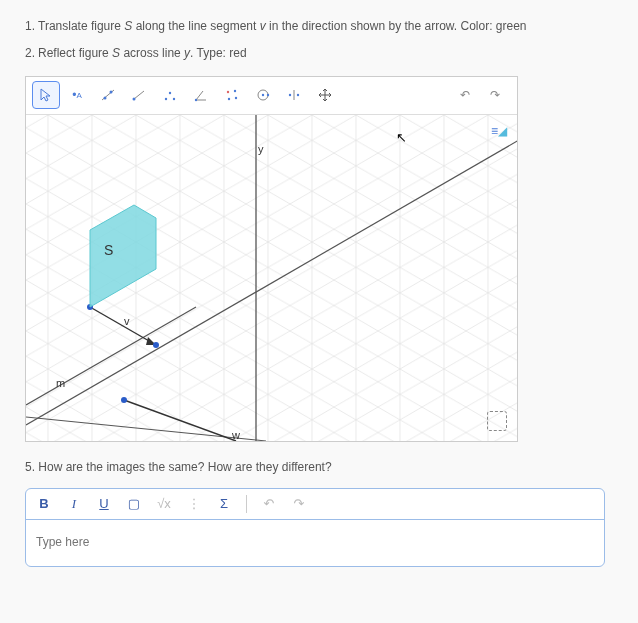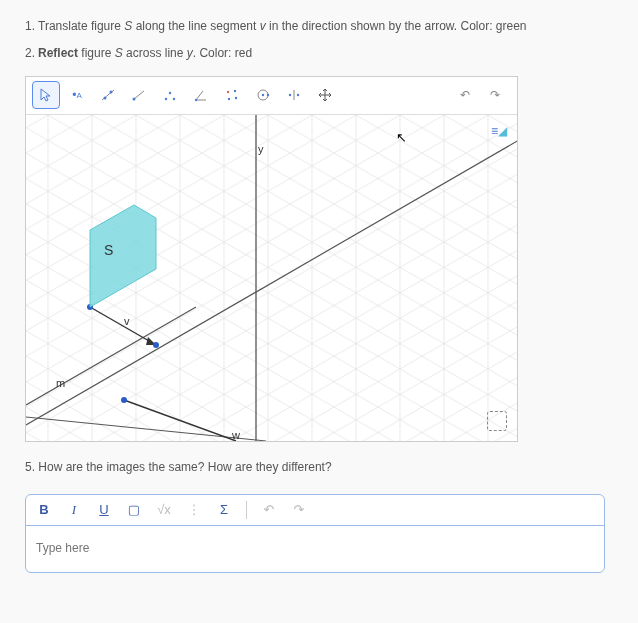--- a/index.html
+++ b/index.html
@@ -13,39 +13,39 @@
 .tool-btn{width:28px;height:28px;border:1px solid transparent;border-radius:4px;display:flex;align-items:center;justify-content:center;font-size:12px;color:#555;cursor:pointer;background:transparent}
 .tool-btn.active{border-color:#5b8def;background:#eef4ff}
 .tool-btn svg{width:16px;height:16px}
 .undo-redo{position:absolute;right:8px;display:flex;gap:2px}
 .undo-redo .tool-btn{color:#888}
 .canvas-wrap{position:relative;height:326px;overflow:hidden;background:#fff}
 .canvas-icons{position:absolute;right:6px;top:6px;z-index:3}
 .canvas-icons .ci{width:24px;height:20px;display:flex;align-items:center;justify-content:center;font-size:12px;color:#4a7bd8;cursor:pointer}
 .fullscreen-btn{position:absolute;right:10px;bottom:10px;width:20px;height:20px;border:1px dashed #888;border-radius:3px;cursor:pointer;z-index:3}
 .cursor{position:absolute;left:370px;top:15px;font-size:13px;color:#000;z-index:3}
-.q5{font-size:12px;color:#555;margin-bottom:20px}
+.q5{font-size:12px;color:#555;margin-bottom:14px}
 .editor{border:1px solid #9bbce8;border-radius:6px;width:580px;background:#fff}
 .ed-toolbar{display:flex;align-items:center;padding:6px 10px;border-bottom:1px solid #9bbce8;gap:14px;font-size:13px}
 .ed-btn{cursor:pointer;color:#3a5ca8;min-width:16px;text-align:center}
 .ed-btn.bold{font-weight:bold}
 .ed-btn.italic{font-style:italic;font-family:serif}
 .ed-btn.underline{text-decoration:underline}
 .ed-btn.dim{color:#bbb}
 .ed-sep{width:1px;height:18px;background:#ccc}
 .ed-body{padding:12px 10px 16px}
 .ed-body input{border:none;outline:none;width:100%;font-size:12px;color:#0f766e;background:transparent}
 .lbl{font-size:11px;fill:#333;font-family:Arial}
 </style>
 </head>
 <body>
 
 <div class="instructions">
   <div class="instr"><span class="num">1.</span><span class="lead" style="font-weight:500">Translate</span><span> figure </span><span class="it">S</span><span> along the line segment </span><span class="it">v</span><span> in the direction shown by the arrow. Color: green</span></div>
-  <div class="instr"><span class="num">2.</span><span class="lead" style="font-weight:700">Reflect</span><span> figure </span><span class="it">S</span><span> across line </span><span class="it">y</span><span>. Color: red</span></div>
+  <div class="instr"><span class="num">2.</span><span class="lead" style="font-weight:400">Reflect</span><span> figure </span><span class="it">S</span><span> across line </span><span class="it">y</span><span>. Type: red</span></div>
 </div>
 
 <div class="geo-widget">
   <div class="toolbar">
     <div class="tool-btn active">
         <svg viewBox="0 0 16 16">
           <path d="M3 2 L3 13 L6 10 L8 14 L10 13 L8 9 L12 9 Z" fill="none" stroke="#4a7bd8" stroke-width="1"></path>
         </svg>
       </div>
     <div class="tool-btn">

